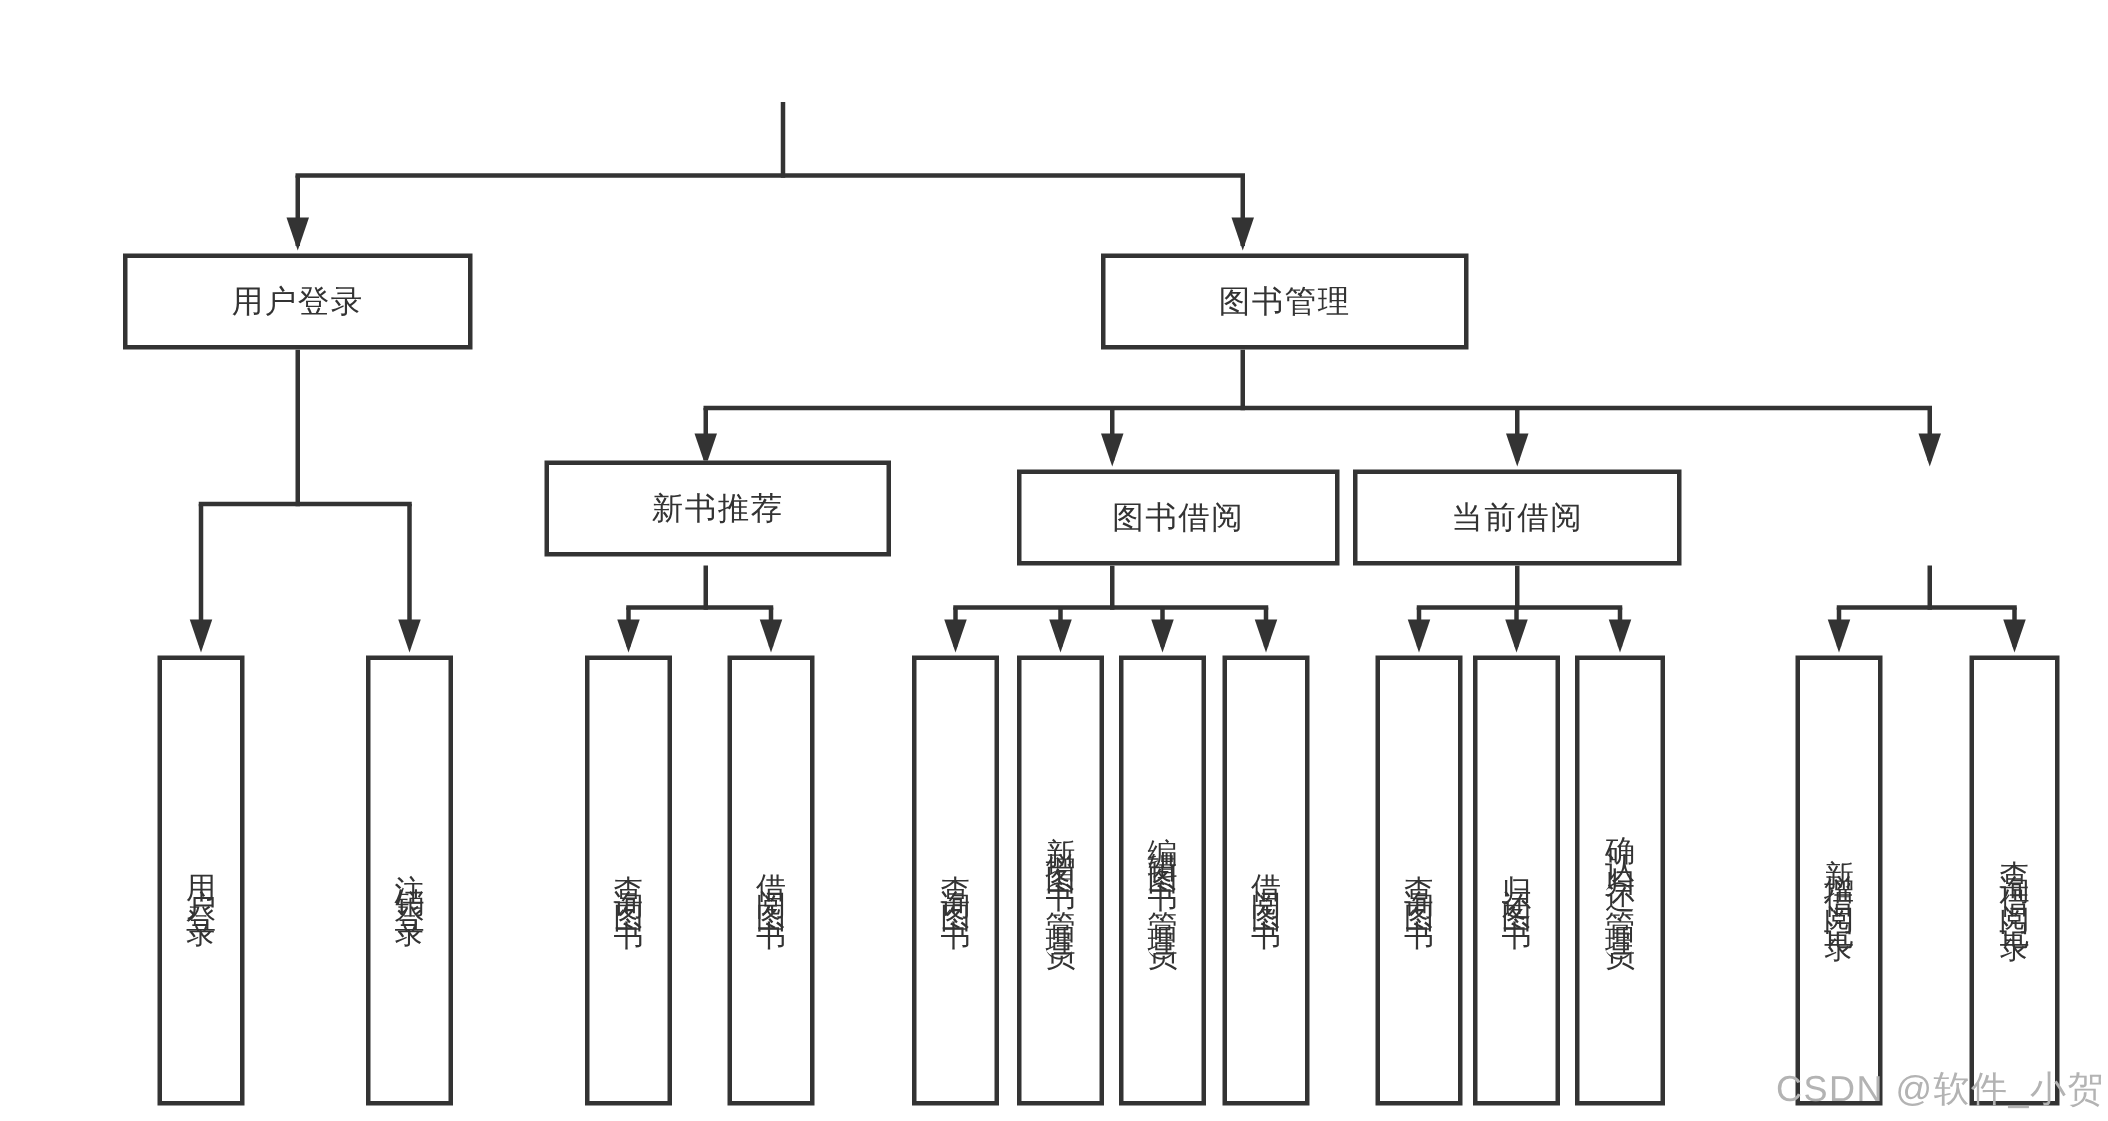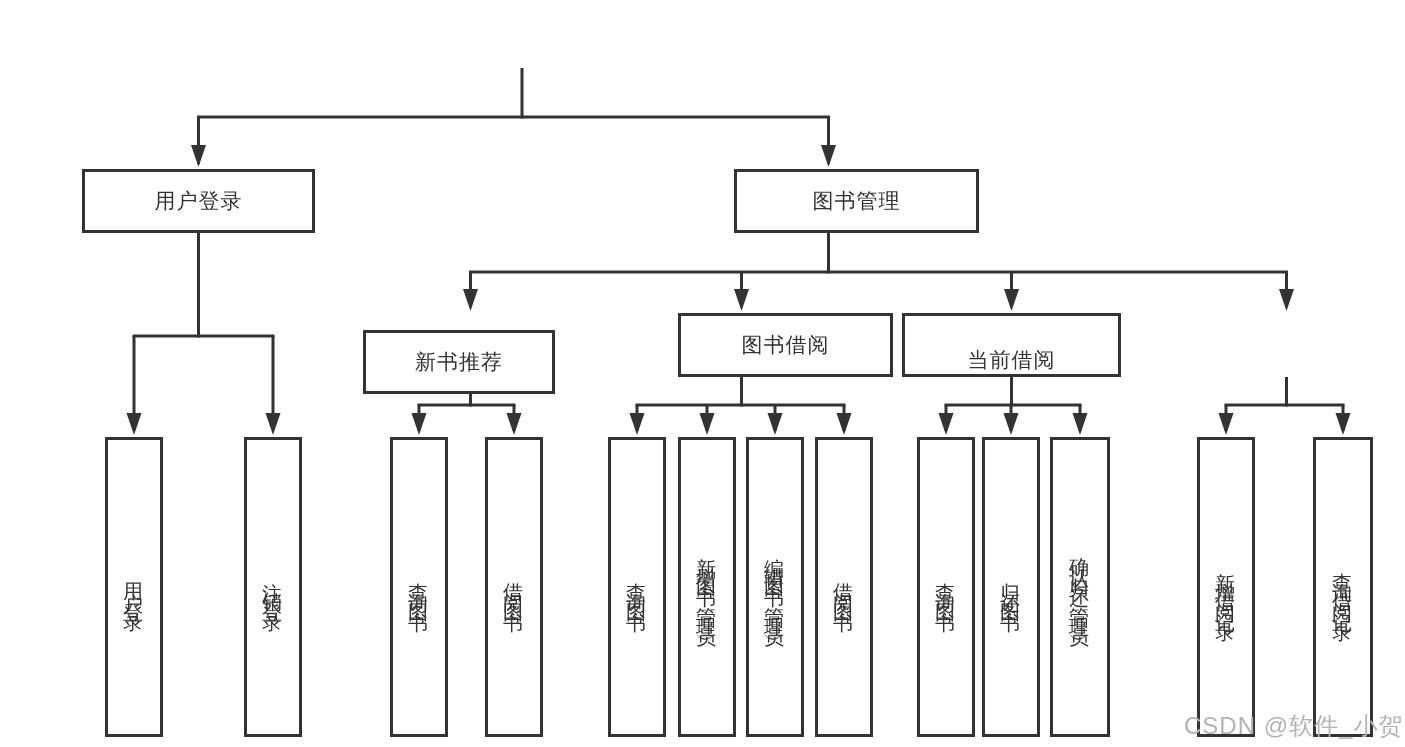--- a/index.html
+++ b/index.html
@@ -116,27 +116,27 @@
   </svg>
 
 
   <div class="node h-node" style="left:82px;top:169px;width:233px;height:64px;">
     <span>用户登录</span>
   </div>
   <div class="node h-node" style="left:712px;top:169px;width:245px;height:64px;margin-left:22px;">
     <span>图书管理</span>
   </div>
 
-  <div class="node h-node" style="left:363px;top:330px;width:192px;height:64px;">
+  <div class="node h-node" style="left:363px;top:307px;width:231px;height:64px;">
     <span>新书推荐</span>
   </div>
   <div class="node h-node" style="left:634px;top:313px;width:215px;height:64px;margin-left:44px;">
     <span>图书借阅</span>
   </div>
-  <div class="node h-node" style="left:902px;top:313px;width:219px;height:64px;align-items:flex-end;">
+  <div class="node h-node" style="left:902px;top:313px;width:219px;height:64px;">
     <span>当前借阅</span>
   </div>
 
   <div class="node v-node" style="left:105px;top:437px;width:58px;height:300px;">
     <span class="vtext">用户登录</span>
   </div>
   <div class="node v-node" style="left:244px;top:437px;width:58px;height:300px;">
     <span class="vtext">注销登录</span>
   </div>
 

